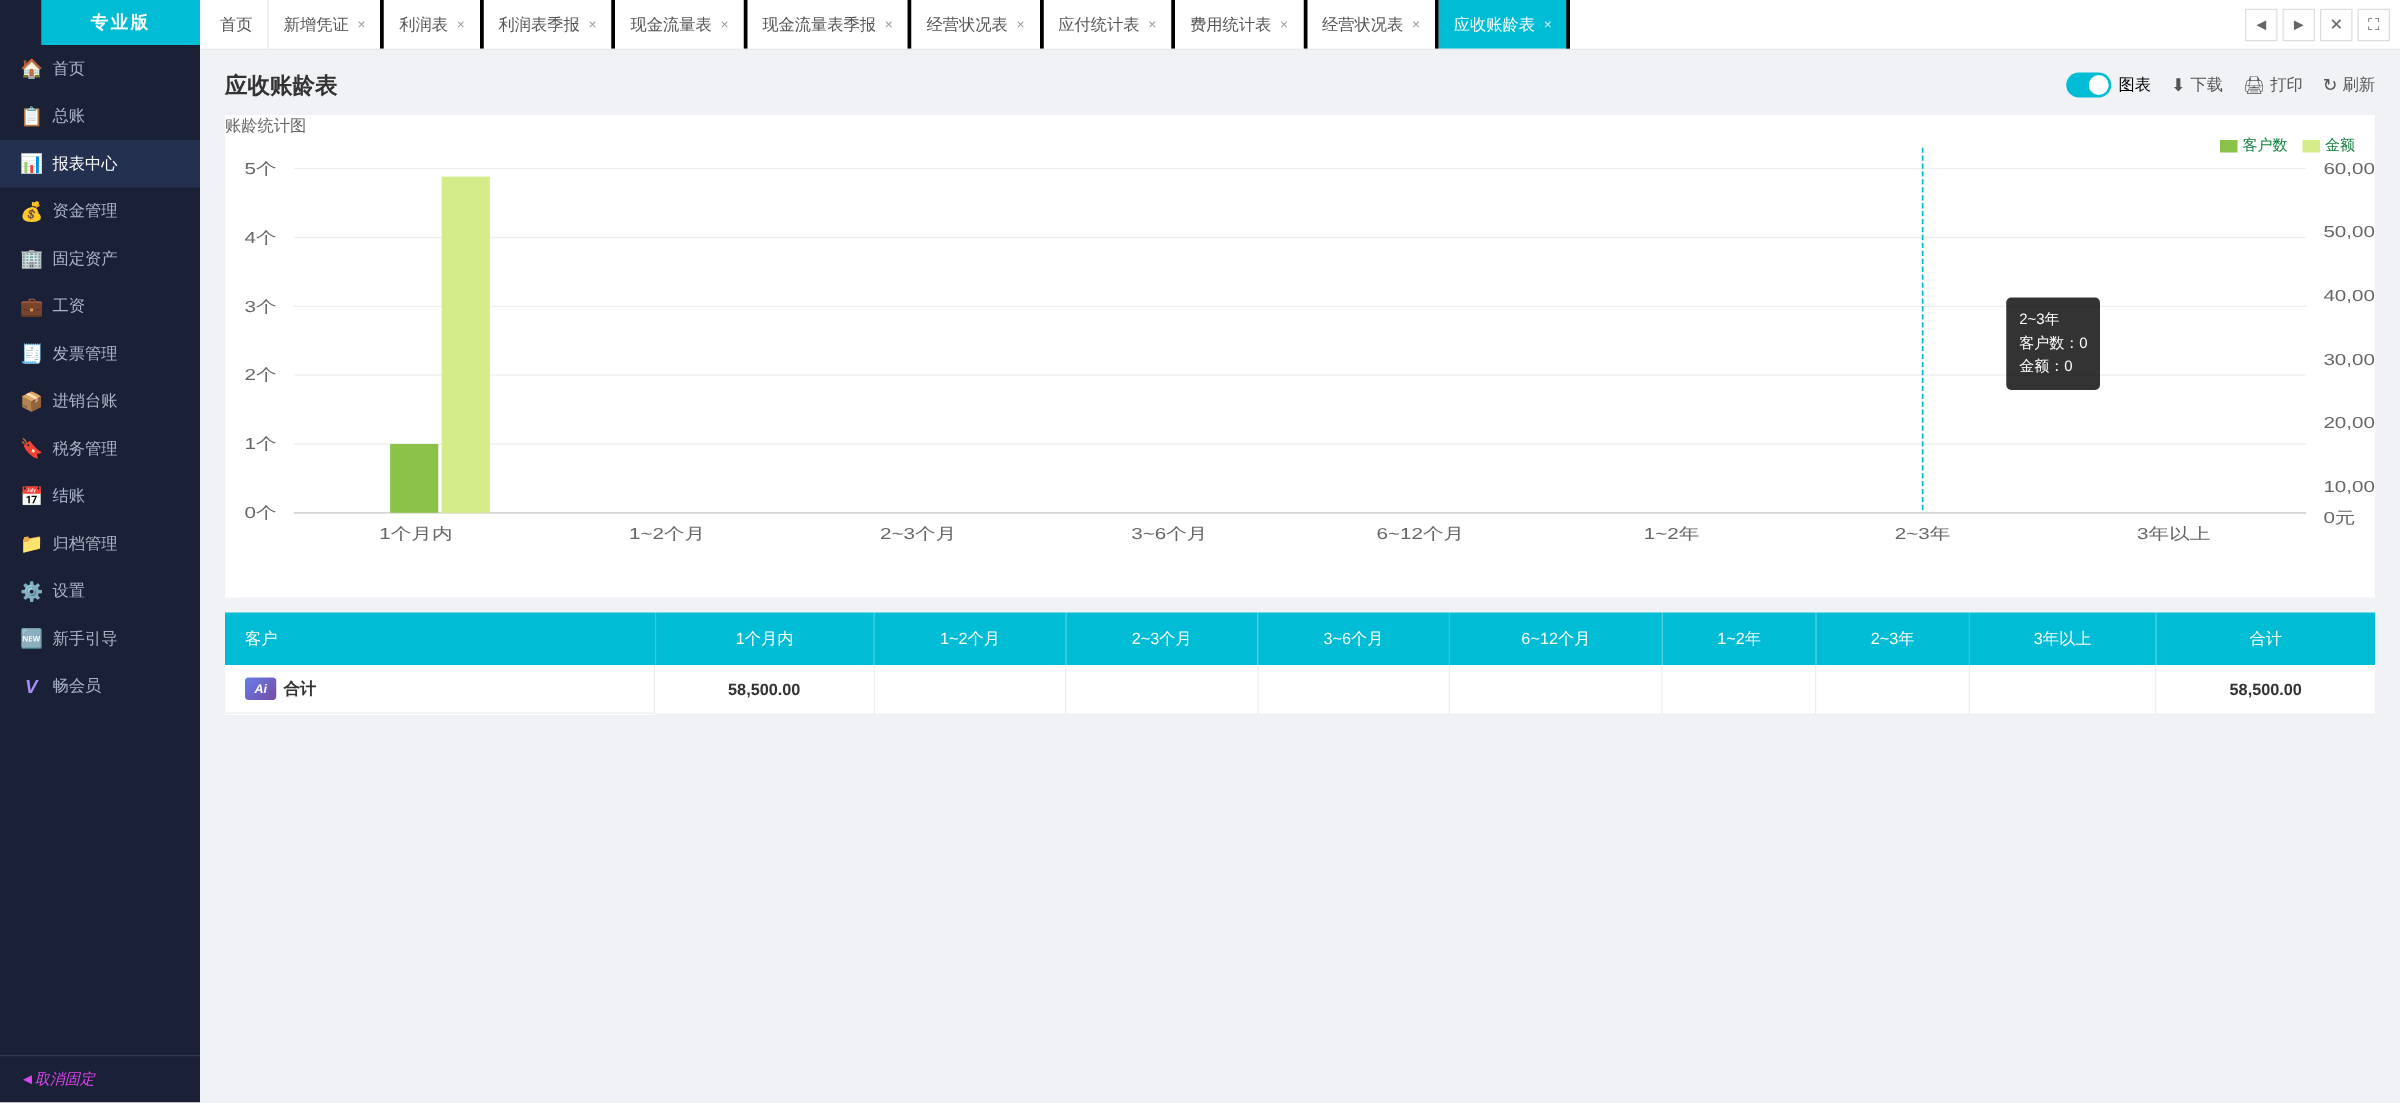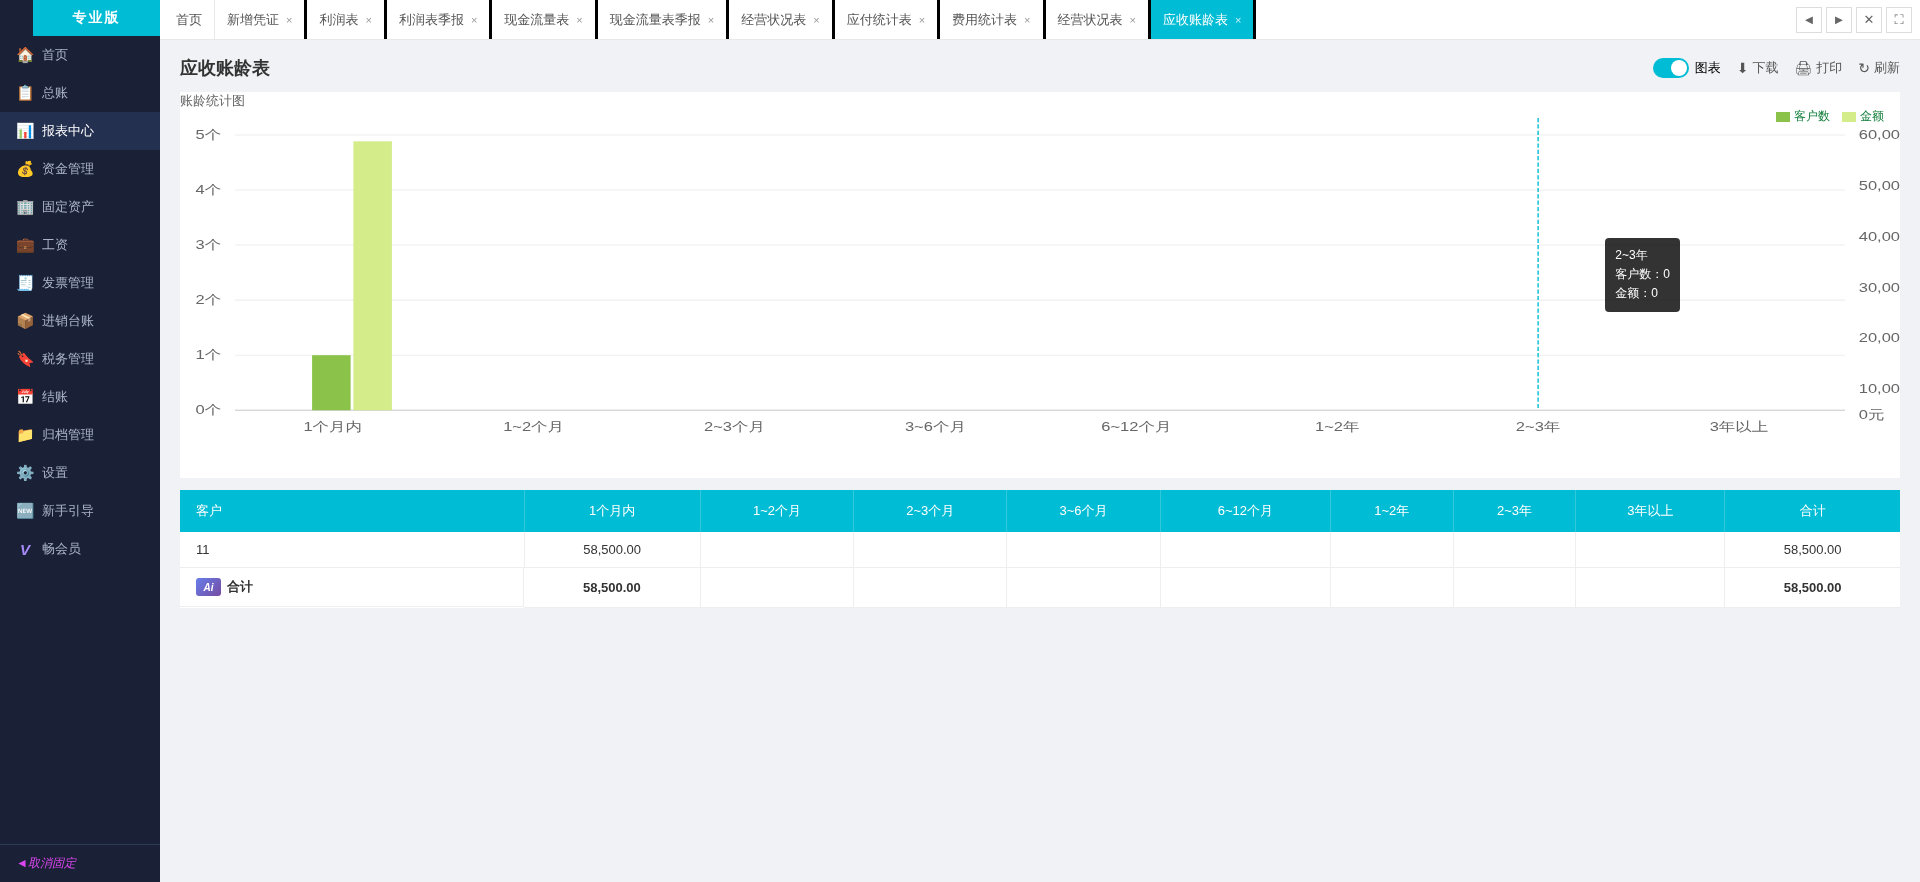--- a/index.html
+++ b/index.html
@@ -488,32 +488,20 @@
           <th>2~3个月</th>
           <th>3~6个月</th>
           <th>6~12个月</th>
           <th>1~2年</th>
           <th>2~3年</th>
           <th>3年以上</th>
           <th>合计</th>
         </tr>
       </thead>
       <tbody>
-        <tr>
-          <td>11</td>
-          <td>58,500.00</td>
-          <td></td>
-          <td></td>
-          <td></td>
-          <td></td>
-          <td></td>
-          <td></td>
-          <td></td>
-          <td>58,500.00</td>
-        </tr>
         <tr class="total-row">
           <td>
             <span class="ai-icon">Ai</span>
             <span>合计</span>
           </td>
           <td>58,500.00</td>
           <td></td>
           <td></td>
           <td></td>
           <td></td>

